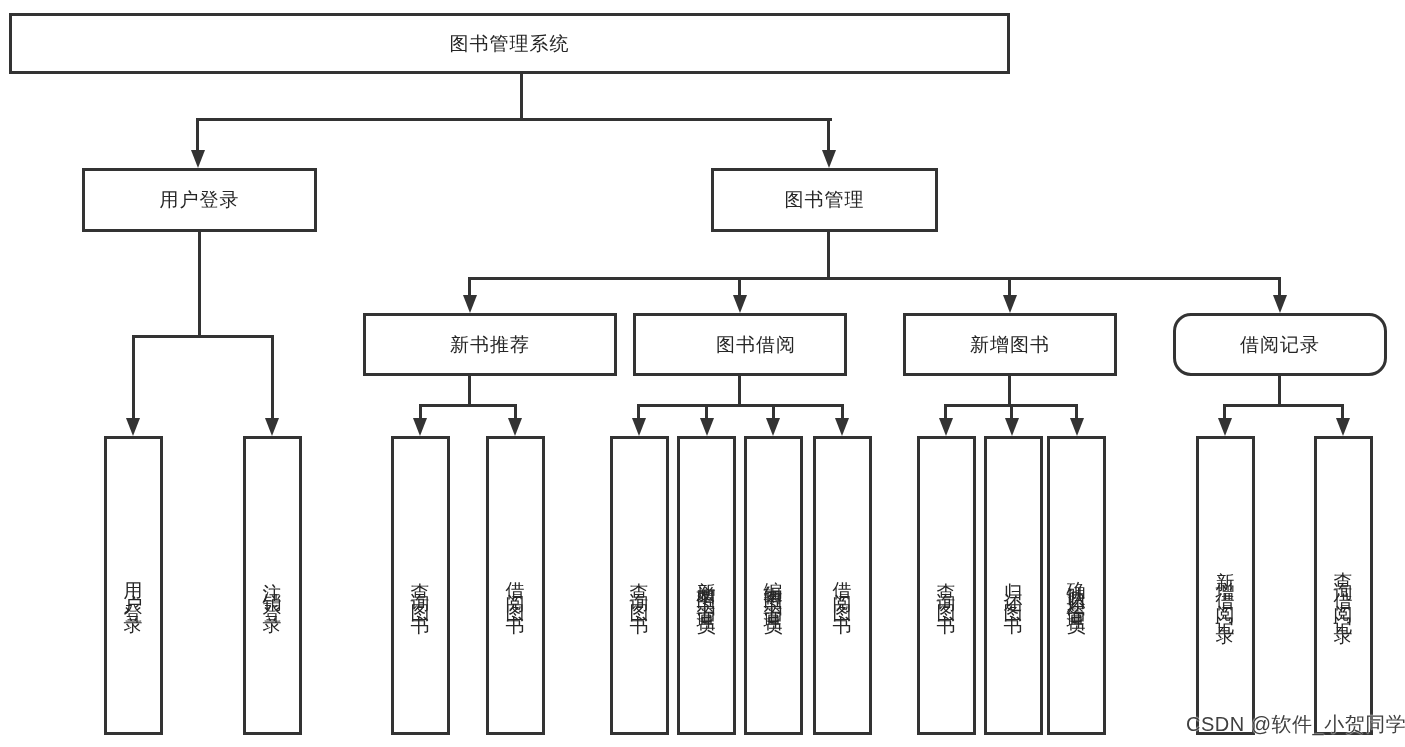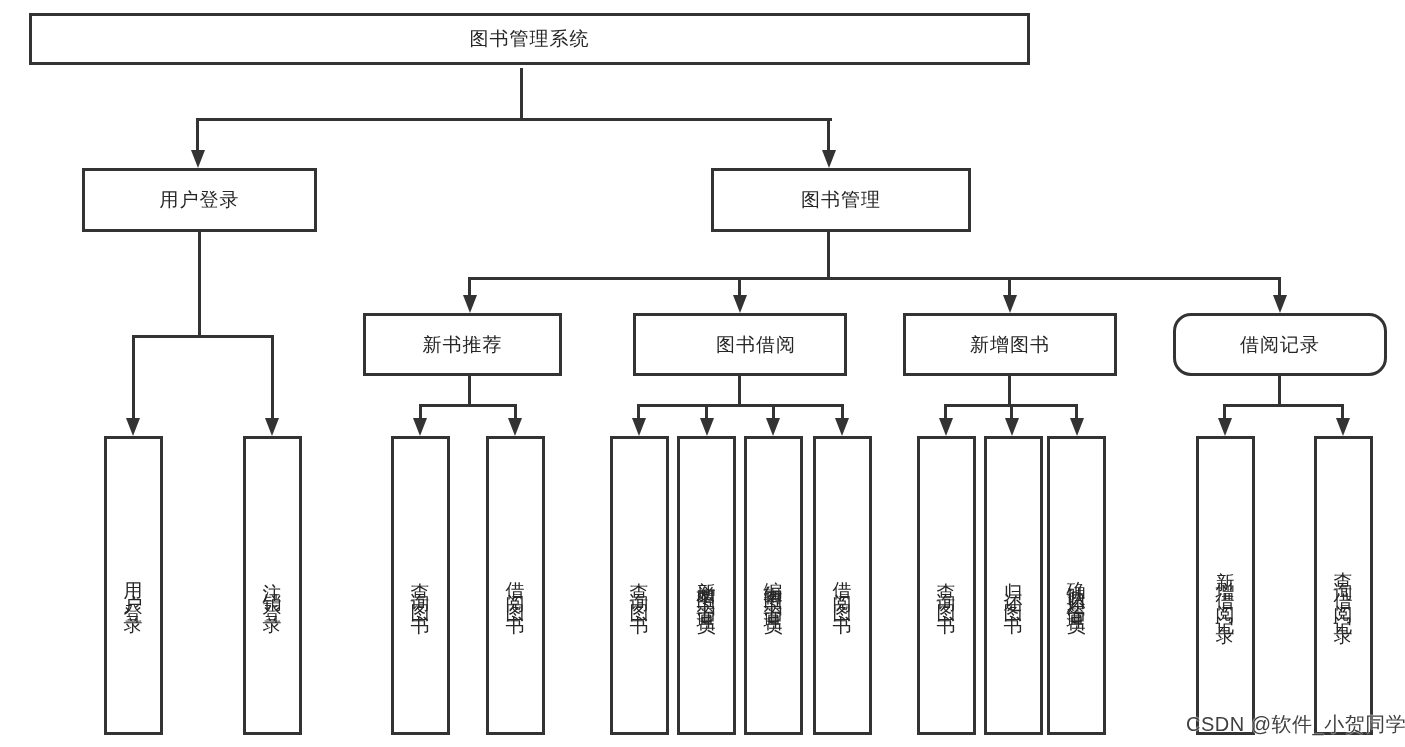--- a/index.html
+++ b/index.html
@@ -56,26 +56,26 @@
     white-space: nowrap;
     z-index: 6;
     letter-spacing: 0.5px;
   }
 </style>
 </head>
 <body>
 
 <div class="canvas">
 
-  <div class="box" style="left:29px; top:13px; width:1001px; height:52px;">图书管理系统</div>
+  <div class="box" style="left:9px; top:13px; width:1001px; height:61px;">图书管理系统</div>
 
   <div class="box" style="left:82px; top:168px; width:235px; height:64px;">用户登录</div>
-  <div class="box" style="left:711px; top:168px; width:260px; height:64px;font-family:Liberation Serif, serif;">图书管理</div>
+  <div class="box" style="left:711px; top:168px; width:227px; height:64px;font-family:Liberation Serif, serif;">图书管理</div>
 
-  <div class="box" style="left:363px; top:313px; width:199px; height:63px;">新书推荐</div>
+  <div class="box" style="left:363px; top:313px; width:254px; height:63px;">新书推荐</div>
   <div class="box" style="left:633px; top:313px; width:214px; height:63px;padding-left:32px;">图书借阅</div>
   <div class="box" style="left:903px; top:313px; width:214px; height:63px;">新增图书</div>
   <div class="box" style="left:1173px; top:313px; width:214px; height:63px;border-radius:18px;">借阅记录</div>
 
   <div class="box leaf" style="left:104px; top:436px; width:59px; height:299px;">用户登录</div>
   <div class="box leaf" style="left:243px; top:436px; width:59px; height:299px;">注销登录</div>
 
   <div class="box leaf" style="left:391px; top:436px; width:59px; height:299px;">查询图书</div>
   <div class="box leaf" style="left:486px; top:436px; width:59px; height:299px;">借阅图书</div>
 

